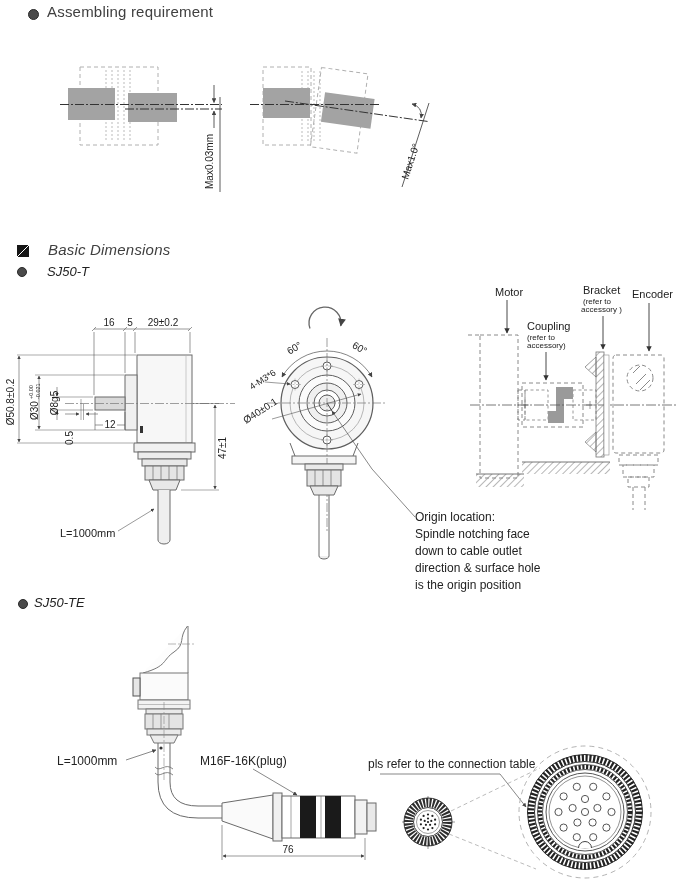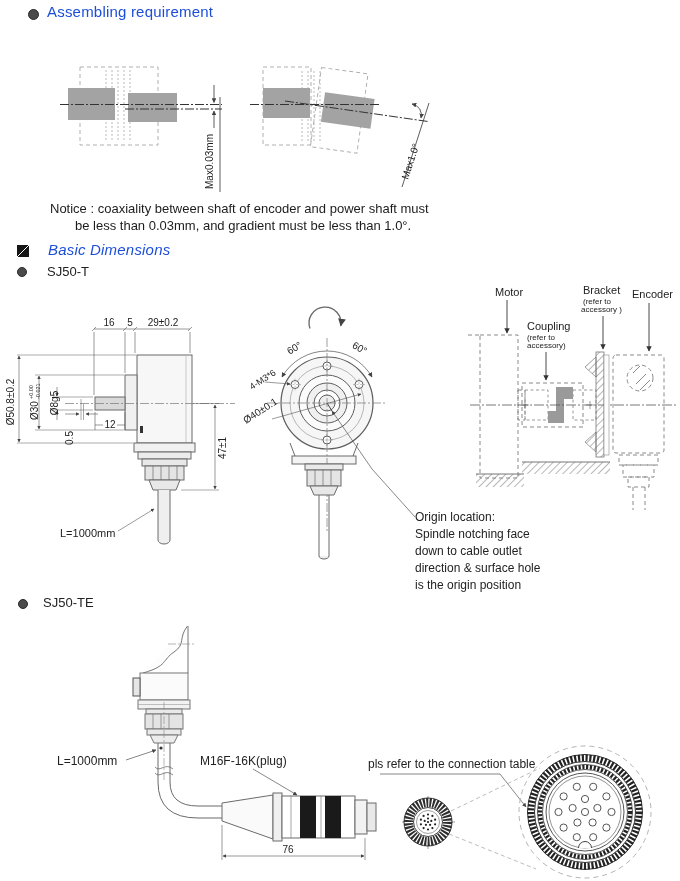--- a/index.html
+++ b/index.html
@@ -1,22 +1,22 @@
 <!DOCTYPE html>
 <html><head>
 <meta charset="utf-8">
 <style>
   html,body{margin:0;padding:0;background:#fff;}
   .page{position:relative;width:680px;height:881px;background:#ffffff;overflow:hidden;
         font-family:"Liberation Sans",sans-serif;color:#222;}
   .abs{position:absolute;}
   .dot-bullet{width:9px;height:9px;border-radius:50%;background:#4a4a4a;border:1px solid #2a2a2a;}
   .sq-bullet{width:12px;height:12px;background:linear-gradient(135deg,#161616 46%,#ffffff 48%,#ffffff 52%,#161616 54%);}
-  .h1{font-size:15px;color:#1d4ed8;letter-spacing:.2px;text-align:center;}
-  .h2{font-size:13px;color:#222;}
+  .h1{font-size:15px;color:#404040;letter-spacing:.2px;text-align:center;}
+  .h2{font-size:13px;color:#222;font-style:italic;}
   .notice{font-size:13px;color:#1c1c1c;line-height:17px;}
   .notice .l2{margin-left:25px;}
   svg{display:block;}
   svg text{font-family:"Liberation Sans",sans-serif;fill:#222;}
   .dim{font-size:10px;}
   .lbl{font-size:11px;}
   .sub{font-size:8px;}
 </style>
 </head>
 <body>
@@ -60,24 +60,20 @@
       <rect x="223" y="33" width="47" height="30" fill="#a3a3a3"></rect>
       <rect x="283" y="37" width="50" height="30" fill="#a3a3a3" transform="rotate(8 283 52)"></rect>
       <line x1="210" y1="49.5" x2="340" y2="49.5" stroke="#333" stroke-width="1" stroke-dasharray="9 2 2 2"></line>
       <line x1="245" y1="46" x2="388" y2="66.5" stroke="#333" stroke-width="1" stroke-dasharray="9 2 2 2"></line>
       <line x1="389" y1="48" x2="362" y2="132" stroke="#333" stroke-width="0.8"></line>
       <path d="M372,49 Q383,52 381,63" fill="none" stroke="#333" stroke-width="0.8" marker-start="url(#s1ar)" marker-end="url(#s1ar)"></path>
       <text class="dim" x="368" y="125" font-size="12" transform="rotate(-72 368 125)">Max1.0°</text>
     </g>
   </svg>
 
-  <div class="abs notice" style="left:50px;top:200px;">
-    <div>Notice : coaxiality between shaft of encoder and power shaft must</div>
-    <div class="l2">be less than 0.03mm, and gradient must be less than 1.0°.</div>
-  </div>
 
   <div class="abs sq-bullet" style="left:17px;top:245px;"></div>
   <div class="abs h1" style="left:48px;top:241px;font-style:italic;">Basic Dimensions</div>
 
   <div class="abs dot-bullet" style="left:17px;top:267px;width:8px;height:8px;"></div>
   <div class="abs h2" style="left:47px;top:264px;">SJ50-T</div>
 
   <svg class="abs" style="left:5px;top:300px;" width="235" height="250" viewBox="0 0 235 250">
     <defs>
       <marker id="s2ar" viewBox="0 0 10 10" refX="9" refY="5" markerWidth="6" markerHeight="6" orient="auto-start-reverse">
@@ -280,21 +276,21 @@
     </g>
     <g>
       <rect x="54" y="184" width="88" height="12" fill="url(#s4h)" stroke="none"></rect>
       <line x1="54" y1="184" x2="142" y2="184" stroke="#666" stroke-width="0.9"></line>
       <rect x="8" y="196" width="48" height="13" fill="url(#s4h)" stroke="none"></rect>
       <line x1="8" y1="196" x2="56" y2="196" stroke="#666" stroke-width="0.9"></line>
     </g>
   </svg>
 
   <div class="abs dot-bullet" style="left:18px;top:599px;width:8px;height:8px;"></div>
-  <div class="abs h2" style="left:43px;top:595px;">SJ50-TE</div>
+  <div class="abs h2" style="left:34px;top:595px;">SJ50-TE</div>
 
   <svg class="abs" style="left:0px;top:610px;" width="680" height="271" viewBox="0 0 680 271">
     <defs>
       <marker id="s5ar" viewBox="0 0 10 10" refX="9" refY="5" markerWidth="6" markerHeight="6" orient="auto-start-reverse">
         <path d="M0,0L10,5L0,10z" fill="#444"></path>
       </marker>
     </defs>
     <g>
       <path d="M187.5,16 C178,28 186,34 174,42 C162,50 168,56 143,63" fill="#fdfdfd" stroke="#777" stroke-width="1"></path>
       <line x1="188" y1="16" x2="188" y2="63" stroke="#777" stroke-width="1"></line>

